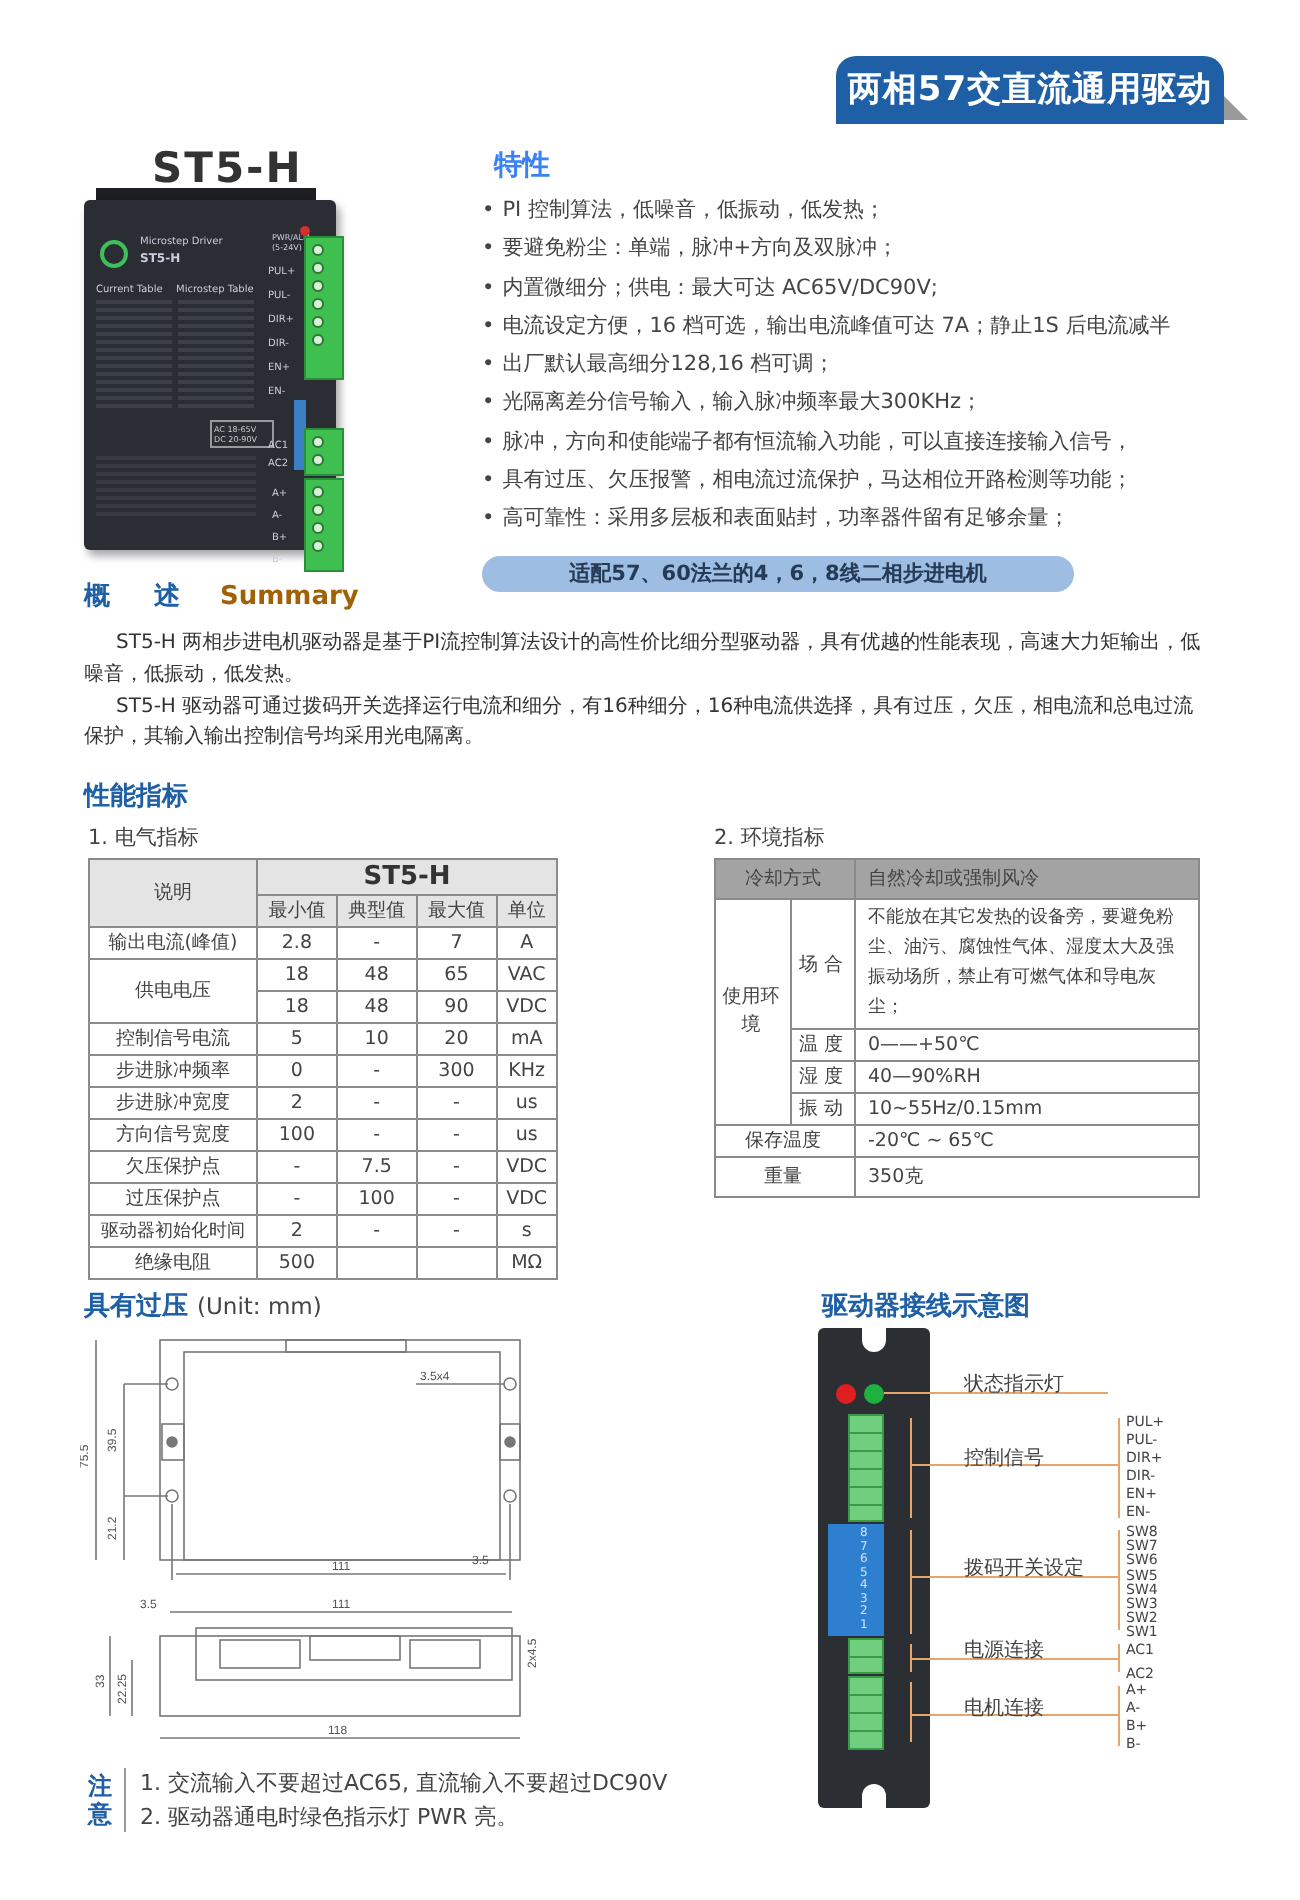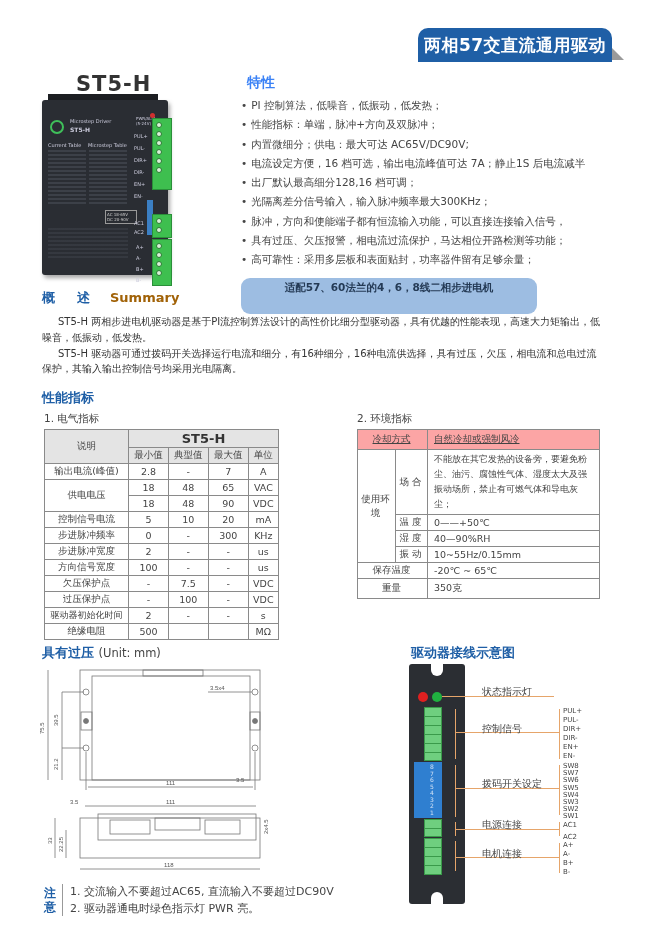--- a/index.html
+++ b/index.html
@@ -20,39 +20,39 @@
   .term { left: 152px; width: 20px; background: #3ebf4f; border: 1px solid #2a8f39; }
   .term-dot { width: 6px; height: 6px; border-radius: 50%; background: #d8f0d8; margin: 3px 0 3px 3px; border: 1px solid #2a7a33; }
   .dip-strip { left: 147px; top: 200px; width: 6px; height: 35px; background: #3b7fc4; }
   .acbox { left: 105px; top: 210px; width: 32px; height: 14px; border: 1px solid #999; color: #ccc; font-size: 4px; padding: 1px; }
   
   .feat-title { left: 247px; top: 74px; font-size: 14px; font-weight: bold; color: #3b82f6; }
   .feat-list { left: 241px; top: 96px; width: 350px; font-size: 10.5px; line-height: 19.3px; color: #444; list-style: none; }
   .feat-list li { white-space: nowrap; }
   .feat-list li::before { content: "•"; margin-right: 4px; color: #444; }
   .feat-list li.cont::before { content: ""; margin-right: 8px; }
-  .pill { left: 241px; top: 278px; width: 296px; height: 36px; background: #9dbde2; border-radius: 9px; text-align: center; font-size: 10.5px; font-weight: bold; line-height: 18px; color: #243a55; }
+  .pill { left: 241px; top: 278px; width: 296px; height: 18px; background: #9dbde2; border-radius: 9px; text-align: center; font-size: 10.5px; font-weight: bold; line-height: 18px; color: #243a55; }
   
   .sum-title { left: 42px; top: 289px; font-size: 13px; font-weight: bold; color: #1f5fa6; }
   .sum-title .en { color: #a16207; margin-left: 20px; }
   .sum-title .gap { display: inline-block; width: 22px; }
   .sum-text { left: 42px; top: 314px; width: 560px; font-size: 10px; line-height: 15.8px; color: #333; }
   .sum-text p { text-indent: 1.6em; }
   
   .perf-title { left: 42px; top: 389px; font-size: 13px; font-weight: bold; color: #1f5fa6; }
   .sub-title { font-size: 10.5px; color: #444; }
   table { border-collapse: collapse; font-size: 9.5px; color: #444; }
   td, th { border: 1px solid #8a8a8a; text-align: center; font-weight: normal; height: 16px; padding: 0 2px; }
   .t1 { left: 44px; top: 429px; width: 235px; }
   .t1 .hdr { background: #e4e4e4; }
   .t1 .model { font-size: 13px; font-weight: bold; height: 18px; color: #333; }
   .t2 { left: 357px; top: 429px; width: 243px; }
   .t2 td { text-align: left; padding-left: 6px; }
   .t2 td.c { text-align: center; padding-left: 0; }
-  .t2 .hdr { background: #fca5a5; text-decoration: underline; }
+  .t2 .hdr { background: #a3a3a3; }
   .t2 .multi { line-height: 15px; padding: 2px 4px 2px 6px; font-size: 9px; }
   
   .inst-title { left: 42px; top: 644px; font-size: 13px; font-weight: bold; color: #1f5fa6; }
   .inst-title .unit { font-weight: normal; color: #444; font-size: 11.5px; }
   .wire-title { left: 411px; top: 644px; font-size: 13px; font-weight: bold; color: #1f5fa6; }
   
   .note-label { left: 44px; top: 886px; width: 14px; font-size: 12px; font-weight: bold; color: #1f5fa6; line-height: 14px; }
   .note-bar { left: 62px; top: 884px; width: 1px; height: 32px; background: #999; }
   .note-list { left: 70px; top: 883px; font-size: 11px; line-height: 17px; color: #444; list-style: none; }
   
@@ -127,21 +127,21 @@
     <div>A+</div>
     <div>A-</div>
     <div>B+</div>
     <div>B-</div>
   </div>
 </div>
 
 <div class="abs feat-title">特性</div>
 <ul class="abs feat-list">
   <li>PI 控制算法，低噪音，低振动，低发热；</li>
-  <li>性能指标：单端，脉冲+方向及双脉冲；</li>
+  <li>要避免粉尘：单端，脉冲+方向及双脉冲；</li>
   <li>内置微细分；供电：最大可达 AC65V/DC90V;</li>
   <li>电流设定方便，16 档可选，输出电流峰值可达 7A；静止1S 后电流减半</li>
   <li>出厂默认最高细分128,16 档可调；</li>
   <li>光隔离差分信号输入，输入脉冲频率最大300KHz；</li>
   <li>脉冲，方向和使能端子都有恒流输入功能，可以直接连接输入信号，</li>
   <li>具有过压、欠压报警，相电流过流保护，马达相位开路检测等功能；</li>
   <li>高可靠性：采用多层板和表面贴封，功率器件留有足够余量；</li>
 </ul>
 <div class="abs pill">适配57、60法兰的4，6，8线二相步进电机</div>
 

